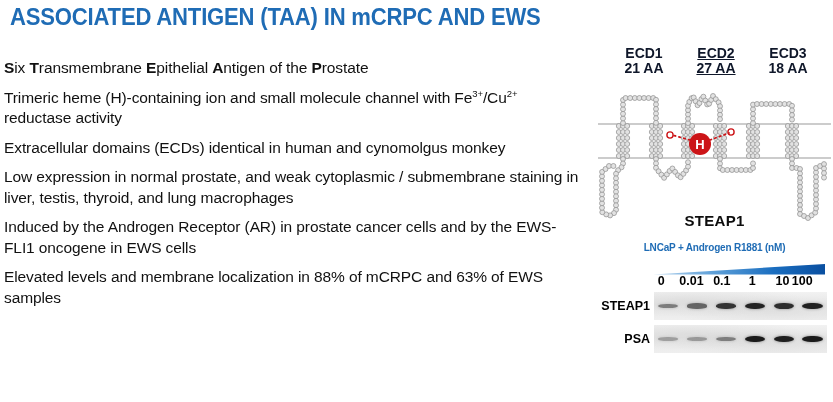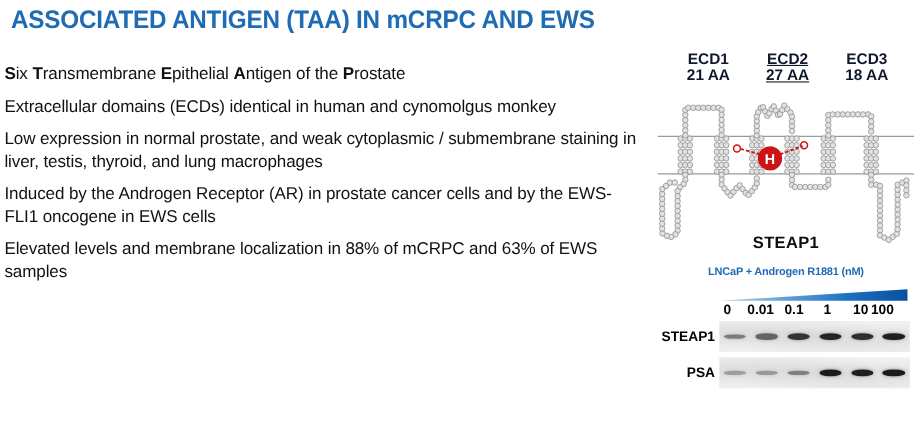--- a/index.html
+++ b/index.html
@@ -103,20 +103,23 @@
 <body>
 
 <div class="slide-title">ASSOCIATED ANTIGEN (TAA) IN mCRPC AND EWS</div>
 
 <div class="body-col">
 
   <div class="para">
     <b>S</b>ix <b>T</b>ransmembrane <b>E</b>pithelial <b>A</b>ntigen of the <b>P</b>rostate
   </div>
 
+  <div class="para">
+    <span>Trimeric heme (H)-containing ion and small molecule channel with Fe</span><sup>3+</sup><span>/Cu</span><sup>2+</sup><span> reductase activity</span>
+  </div>
 
   <div class="para">Extracellular domains (ECDs) identical in human and cynomolgus monkey</div>
 
   <div class="para">Low expression in normal prostate, and weak cytoplasmic / submembrane staining in liver, testis, thyroid, and lung macrophages</div>
 
   <div class="para">Induced by the Androgen Receptor (AR) in prostate cancer cells and by the EWS-FLI1 oncogene in EWS cells</div>
 
   <div class="para">Elevated levels and membrane localization in 88% of mCRPC and 63% of EWS samples</div>
 </div>
 

